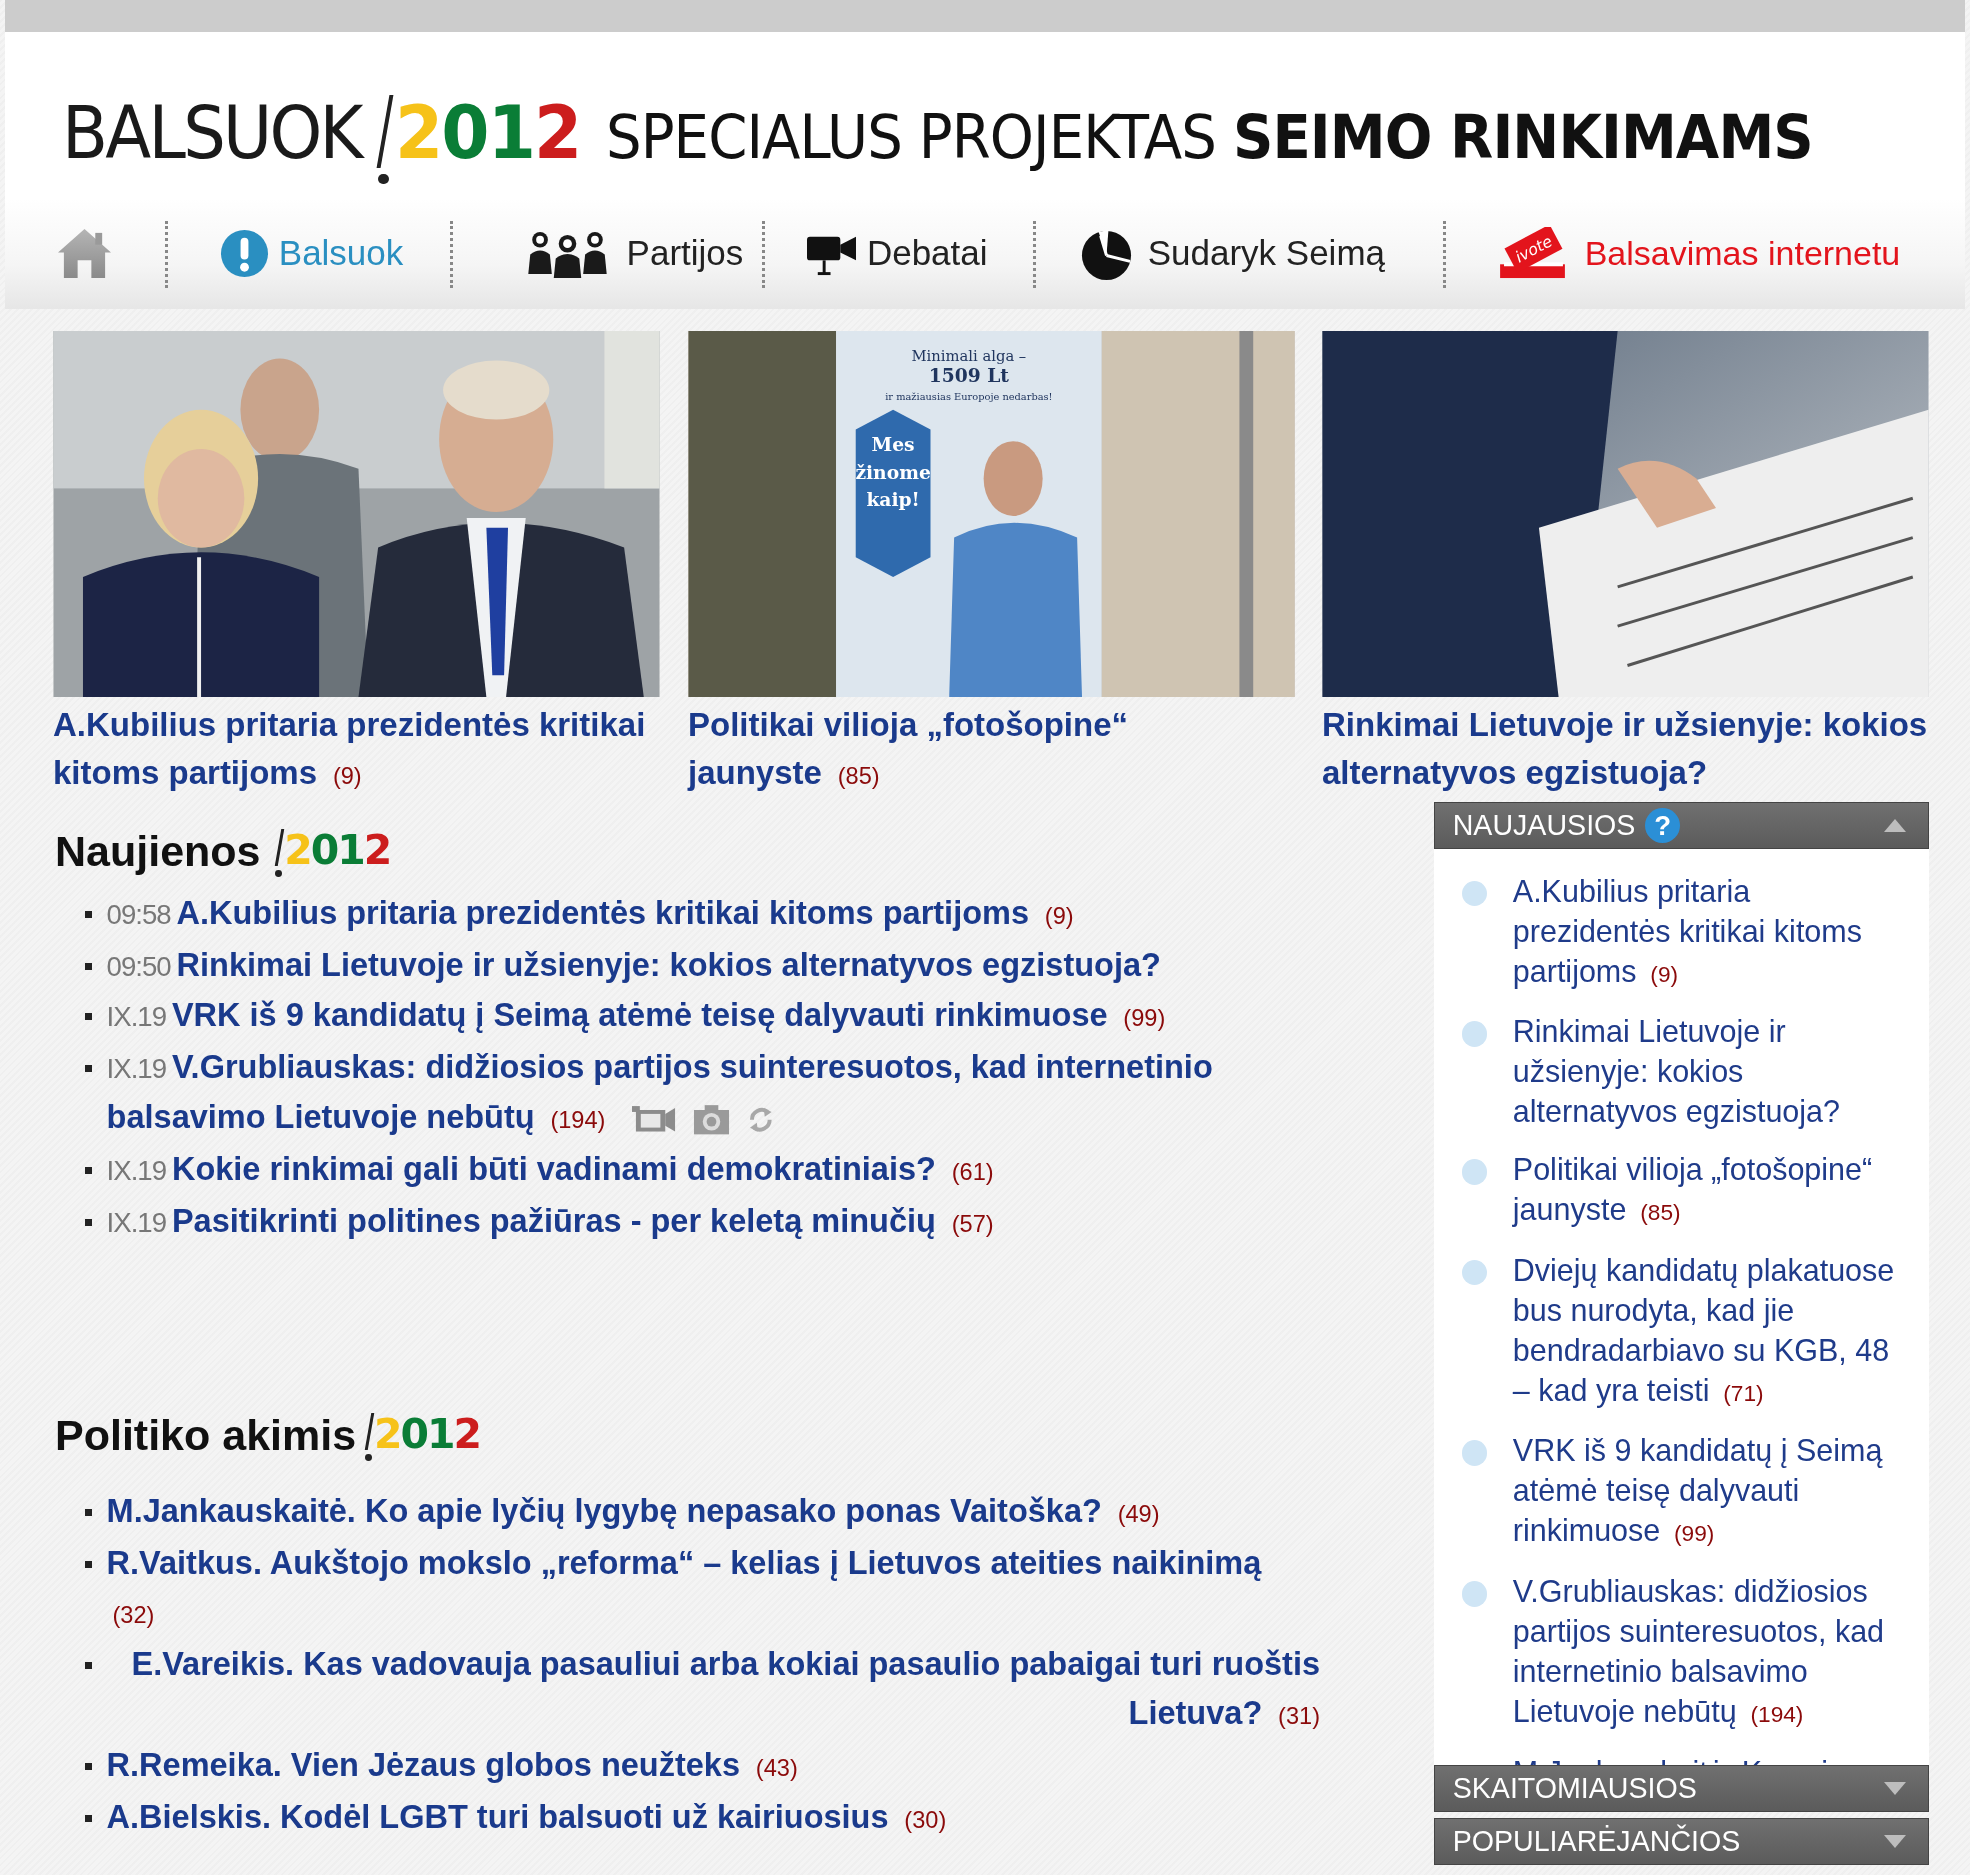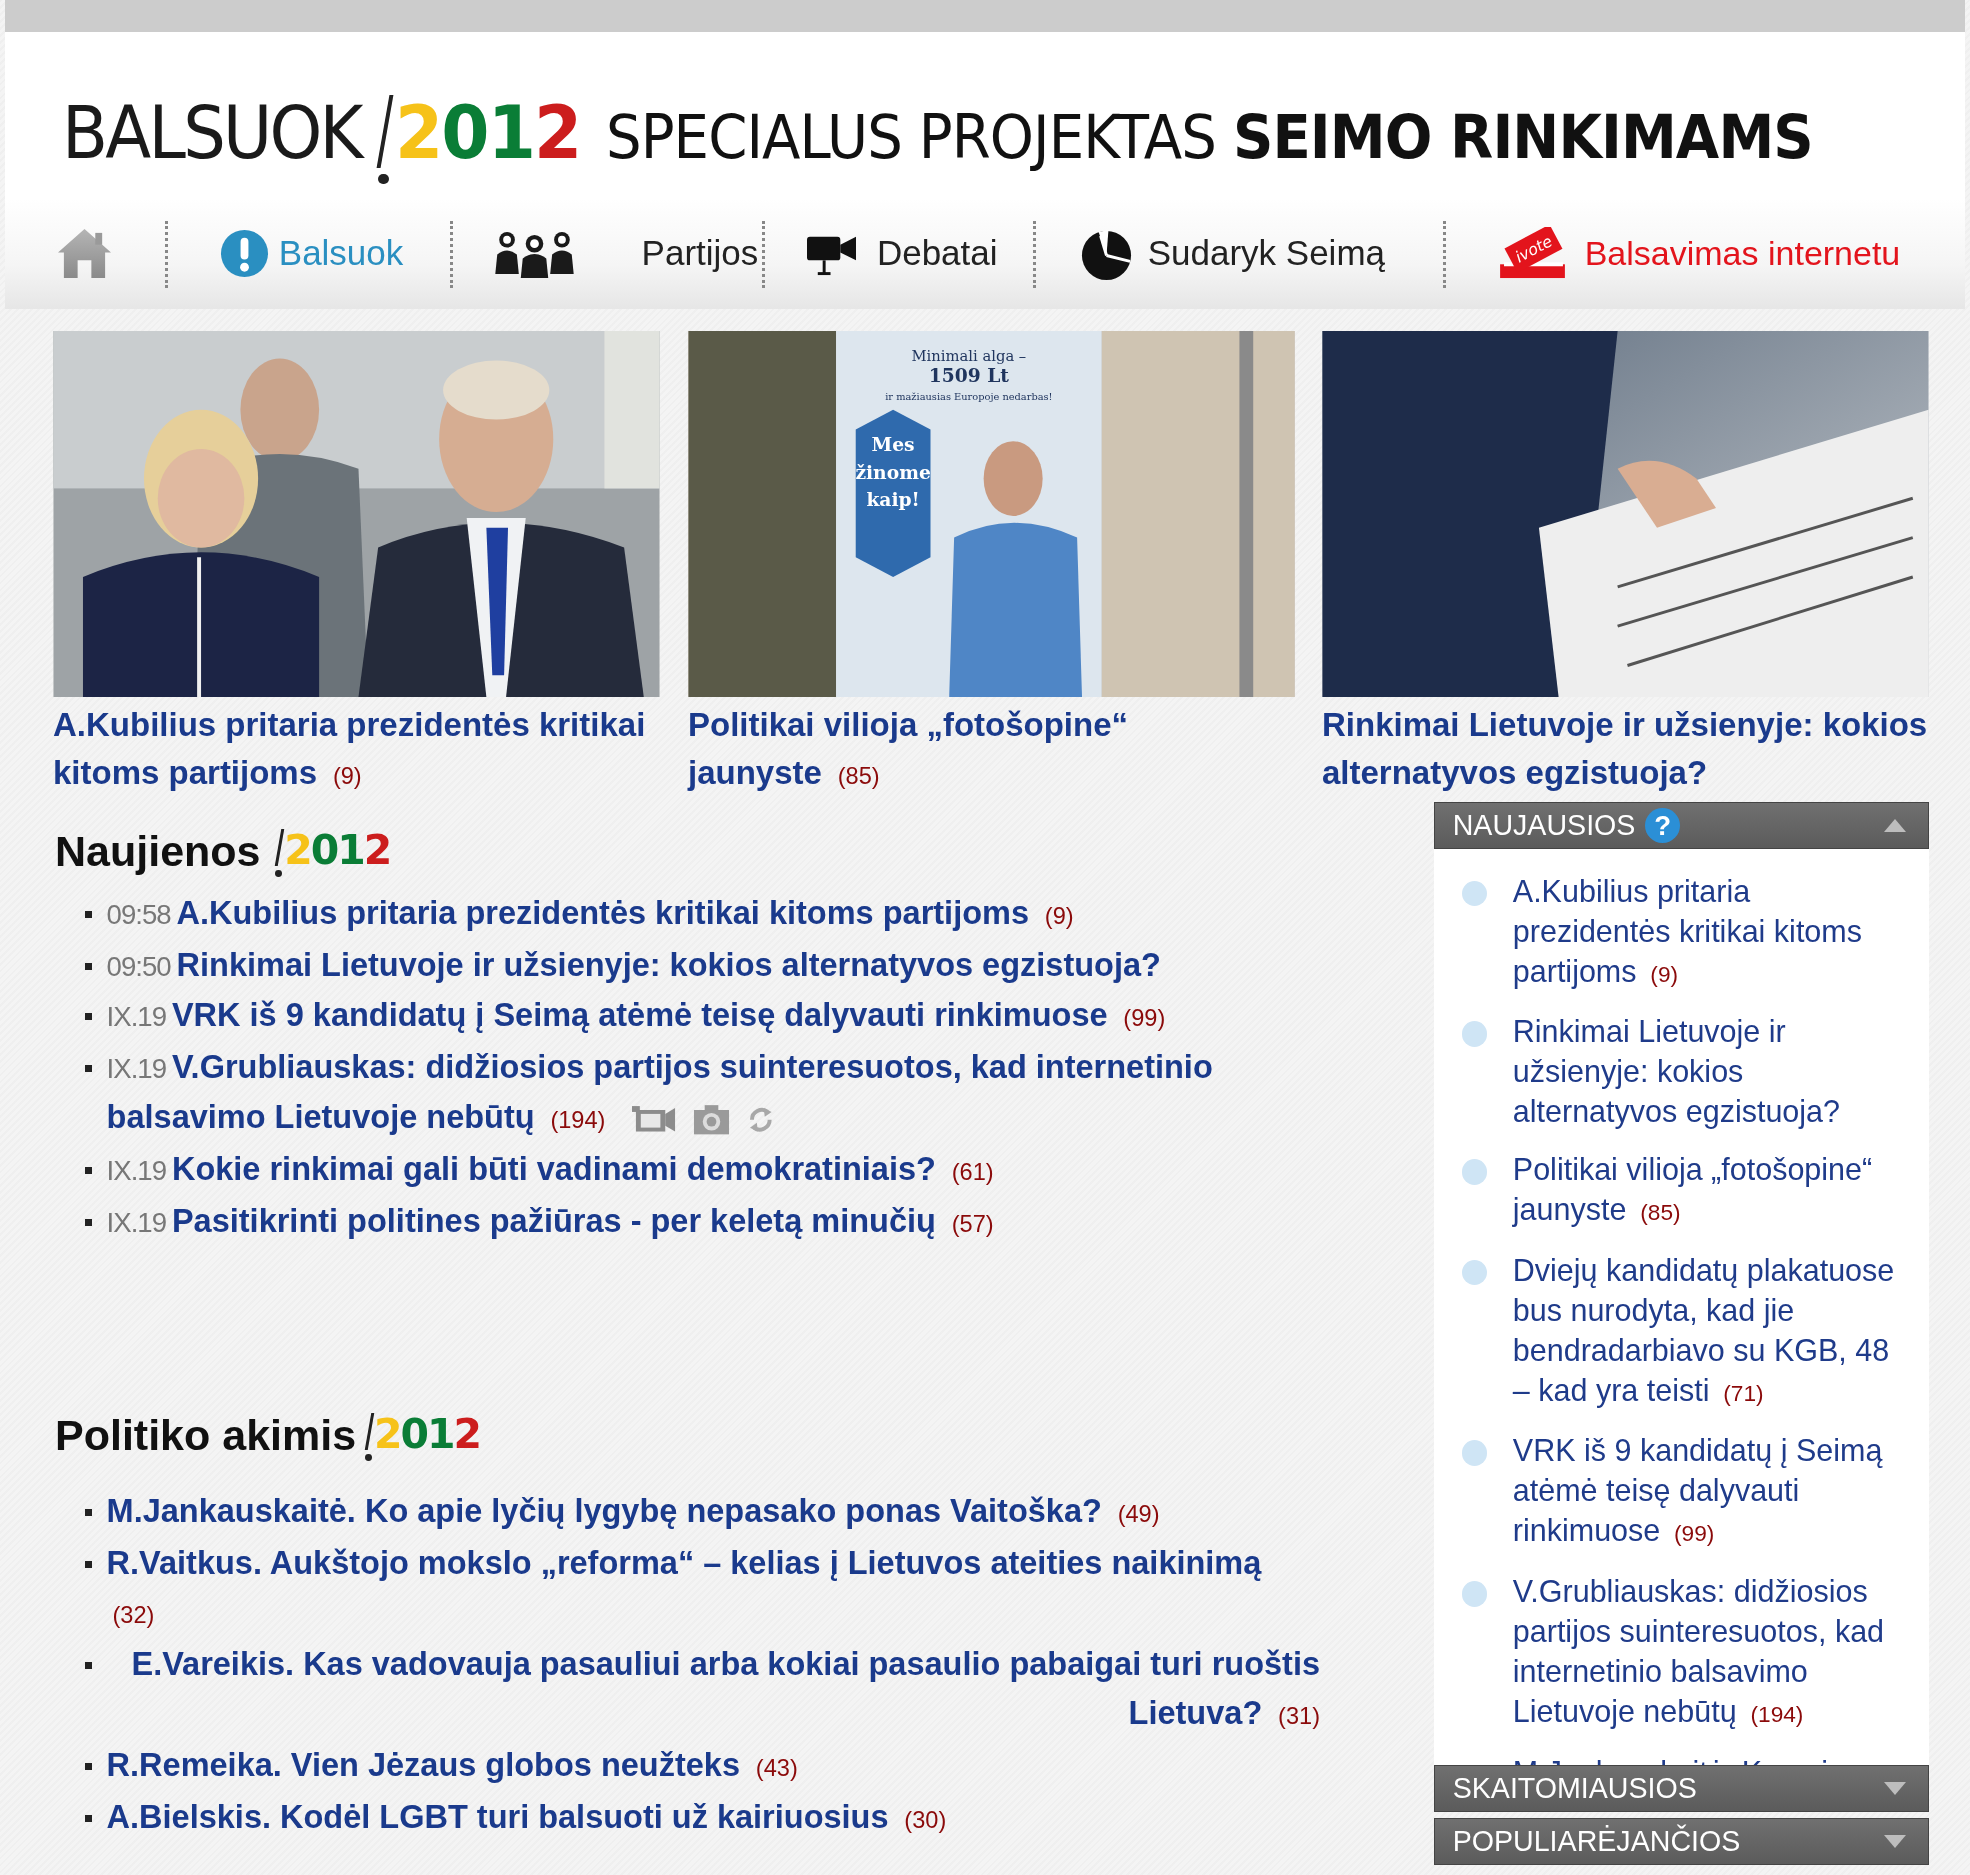--- a/index.html
+++ b/index.html
@@ -90,21 +90,21 @@
   <div class="nav-sep" style="left:160px;"></div>
   <div class="nav-item" style="left:215px; color:#2a8fc1;">
     <svg width="49" height="49" viewBox="0 0 50 50">
         <circle cx="25" cy="25" r="24" fill="#2a8fc1"></circle>
         <rect x="21" y="9" width="8" height="22" rx="4" fill="#fff"></rect>
         <circle cx="25" cy="39" r="4.5" fill="#fff"></circle>
       </svg>
     <span class="lbl">Balsuok</span>
   </div>
   <div class="nav-sep" style="left:445px;"></div>
-  <div class="nav-item" style="left:488px;gap:48px;">
+  <div class="nav-item" style="left:521px;">
     <svg width="83" height="49" viewBox="0 0 84 50">
         <g fill="#1a1a1a">
           <circle cx="14" cy="11" r="8"></circle>
           <path d="M2 46 L4 26 Q14 18 24 26 L26 46 Z"></path>
           <circle cx="42" cy="15" r="9"></circle>
           <path d="M28 50 L30 30 Q42 21 54 30 L56 50 Z"></path>
           <circle cx="70" cy="11" r="8"></circle>
           <path d="M58 46 L60 26 Q70 18 80 26 L82 46 Z"></path>
         </g>
         <g fill="#fff">
@@ -116,21 +116,21 @@
     <span class="lbl" style="margin-left:17.7px">Partijos</span>
   </div>
   <div class="nav-sep" style="left:757px;"></div>
   <div class="nav-item" style="left:800px;">
     <svg width="53" height="49" viewBox="0 0 54 50">
         <rect x="2" y="8" width="34" height="24" rx="3" fill="#111"></rect>
         <path d="M36 16 L52 8 L52 32 L36 24 Z" fill="#111"></path>
         <rect x="18" y="32" width="3" height="14" fill="#111"></rect>
         <rect x="13" y="44" width="13" height="3" fill="#111"></rect>
       </svg>
-    <span class="lbl" style="margin-left:19px">Debatai</span>
+    <span class="lbl" style="margin-left:9px">Debatai</span>
   </div>
   <div class="nav-sep" style="left:1028px;"></div>
   <div class="nav-item" style="left:1074px;">
     <svg width="55" height="55" viewBox="0 0 56 56">
         <circle cx="28" cy="30" r="25" fill="#111"></circle>
         <path d="M28 30 L20 6 L30 4 Z" fill="#fff"></path>
         <path d="M28 30 L52 36" stroke="#fff" stroke-width="3"></path>
         <path d="M28 30 L22 10" stroke="#fff" stroke-width="3"></path>
       </svg>
     <span class="lbl" style="margin-left:13.8px">Sudaryk Seimą</span>

